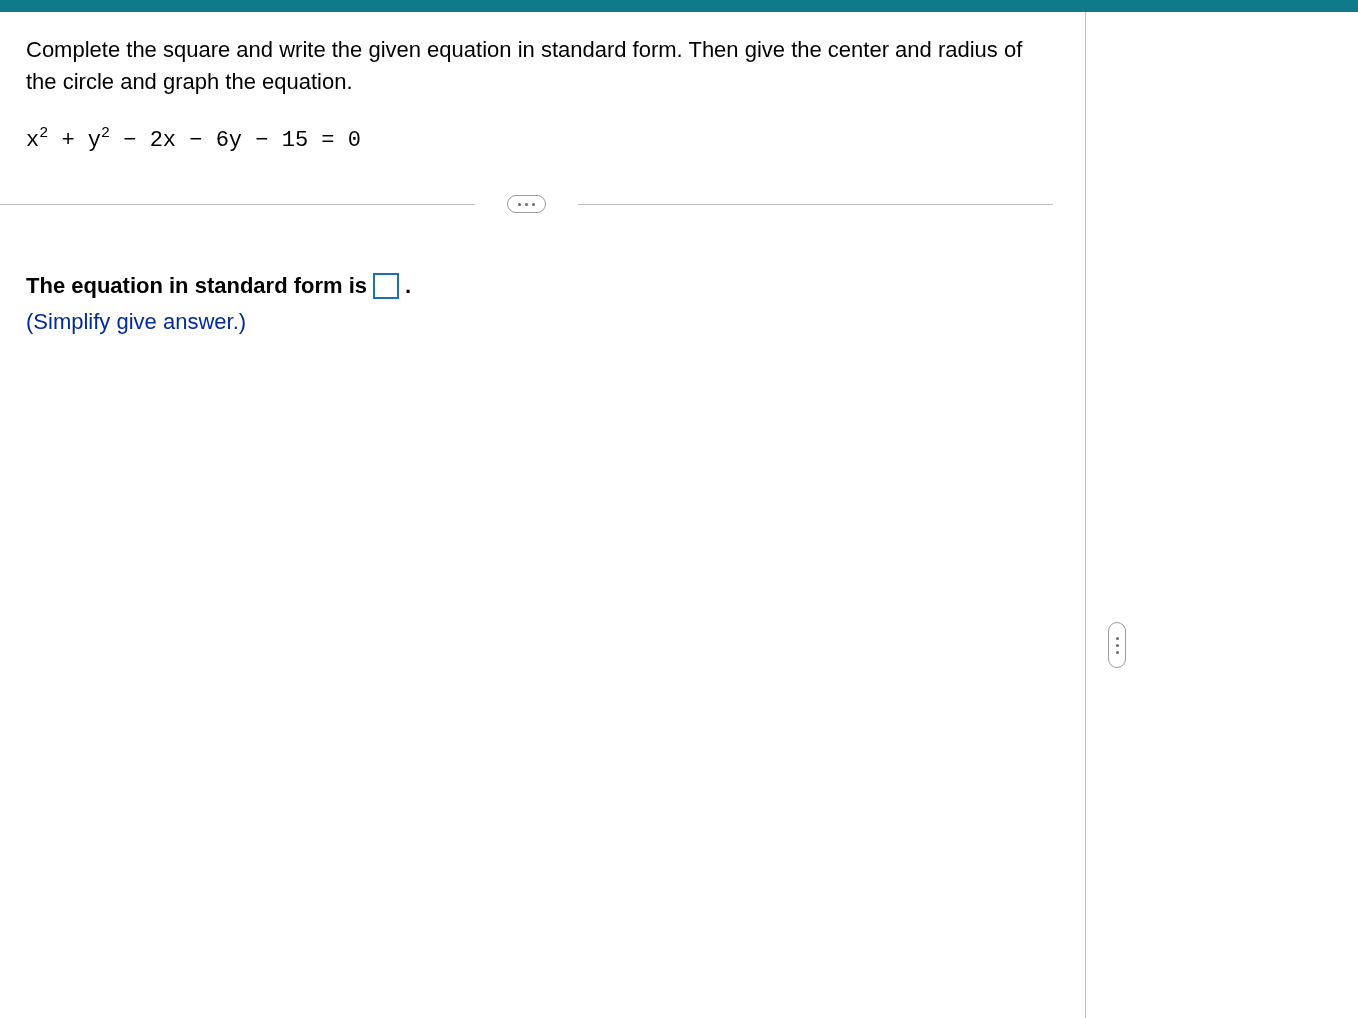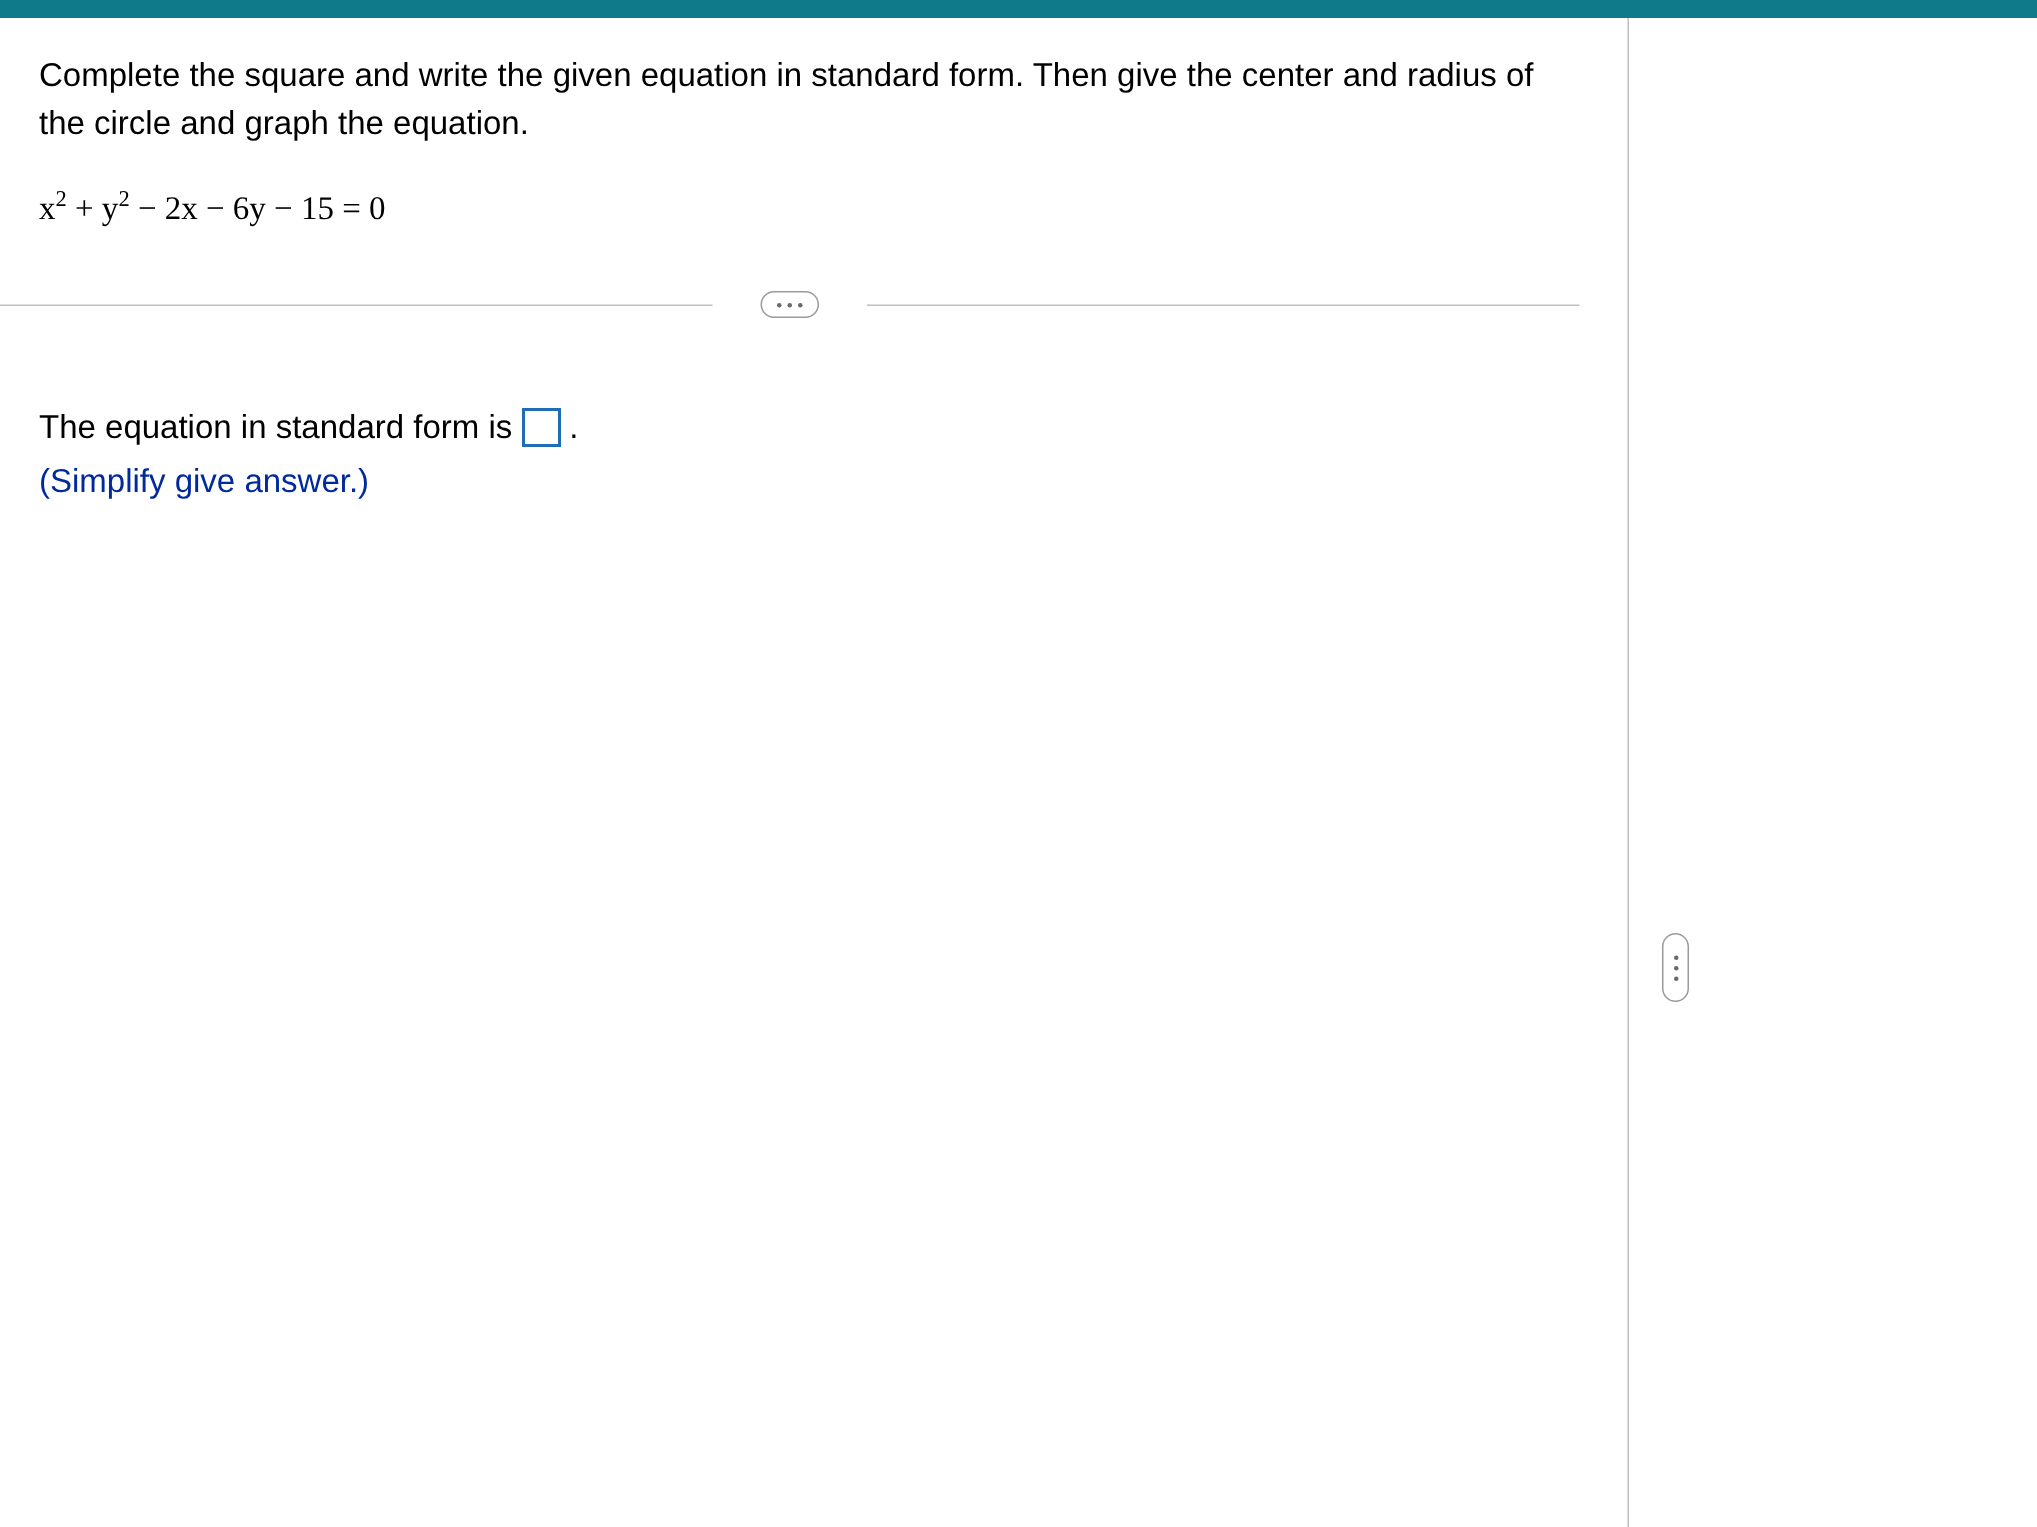--- a/index.html
+++ b/index.html
@@ -33,21 +33,21 @@
     }
     .question-text {
       font-size: 22px;
       color: #000;
       line-height: 1.45;
       margin-bottom: 28px;
     }
     .equation {
       font-size: 22px;
       color: #000;
-      font-family: Liberation Serif, serif;
+      font-family: Liberation Mono, monospace;
       margin-bottom: 42px;
     }
     .equation sup {
       font-size: 15px;
       vertical-align: super;
       position: relative;
       top: -1px;
     }
     .divider-container {
       display: flex;
@@ -82,20 +82,21 @@
       margin-top: 55px;
     }
     .answer-line {
       font-size: 22px;
       color: #000;
       display: flex;
       align-items: center;
       flex-wrap: wrap;
       gap: 4px;
       line-height: 1.6;
+      font-weight: bold;
     }
     .answer-input {
       width: 26px;
       height: 26px;
       border: 2px solid #1f6db5;
       background: #fff;
       display: inline-block;
       margin: 0 2px;
       vertical-align: middle;
     }

